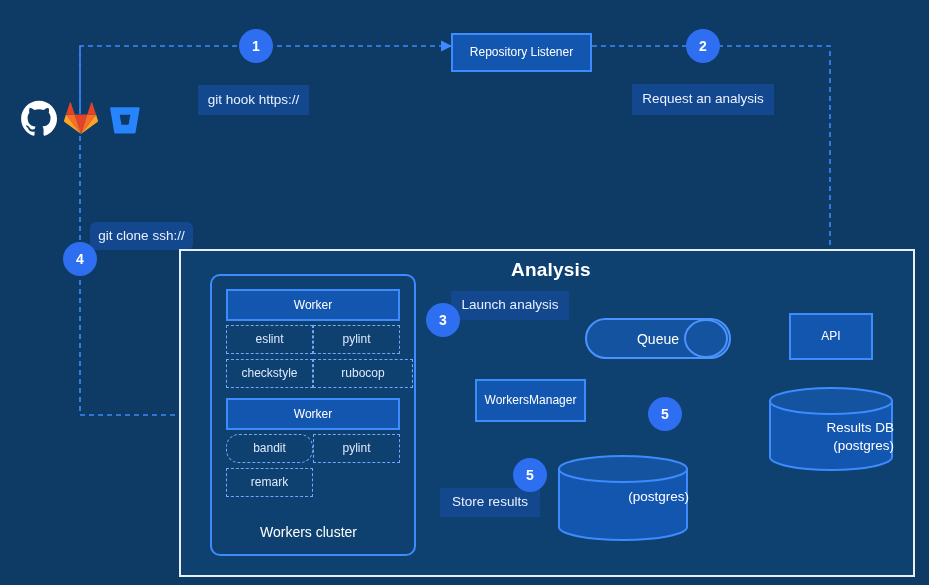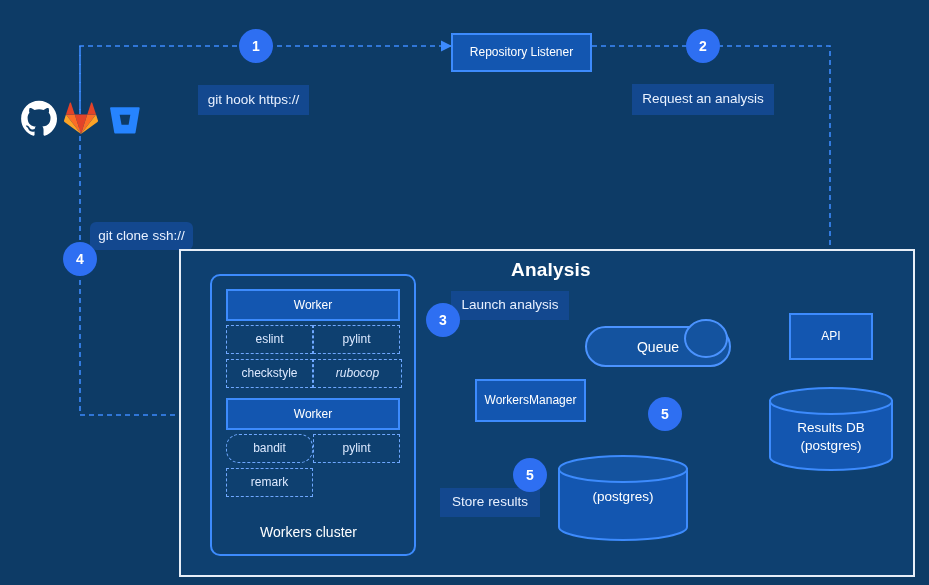--- a/index.html
+++ b/index.html
@@ -116,21 +116,21 @@
     border-radius: 50%;
     box-sizing: border-box;
   }
   .db {
     position: absolute;
   }
   .db-text {
     position: absolute;
     left: 0;
     width: 100%;
-    text-align: center;
+    text-align: right;
     font-size: 13.5px;
     color: #ffffff;
     line-height: 1.3;
     pointer-events: none;
   }
   .icon {
     position: absolute;
   }
   .z-top { z-index: 5; }
 </style>
@@ -204,33 +204,33 @@
   <div class="node panel" style="left:179px; top:249px; width:736px; height:328px;"></div>
 
   <div class="panel-title" style="left:511px; top:259px;">Analysis</div>
 
   <div class="node cluster z-top" style="left:210px; top:274px; width:206px; height:282px;"></div>
 
   <div class="node box z-top" style="left:226px; top:289px; width:174px; height:32px;">Worker</div>
   <div class="node cell z-top" style="left:226px; top:325px; width:87px; height:29px;">eslint</div>
   <div class="node cell z-top" style="left:313px; top:325px; width:87px; height:29px;">pylint</div>
   <div class="node cell z-top" style="left:226px; top:359px; width:87px; height:29px;">checkstyle</div>
-  <div class="node cell z-top" style="left:313px; top:359px; width:89px; height:29px;font-style:italic;">rubocop</div>
+  <div class="node cell z-top" style="left:313px; top:359px; width:100px; height:29px;">rubocop</div>
 
   <div class="node box z-top" style="left:226px; top:398px; width:174px; height:32px;">Worker</div>
   <div class="node cell z-top" style="left:226px; top:434px; width:87px; height:29px;border-radius:13px;">bandit</div>
   <div class="node cell z-top" style="left:313px; top:434px; width:87px; height:29px;">pylint</div>
   <div class="node cell z-top" style="left:226px; top:468px; width:87px; height:29px;">remark</div>
 
   <div class="cluster-label z-top" style="left:260px; top:524px;">Workers cluster</div>
 
   <div class="node chip z-top" style="left:451px; top:291px; width:118px; height:29px;">Launch analysis</div>
   <div class="badge" style="left:426px; top:303px;">3</div>
 
-  <div class="queue z-top" style="left:585px; top:318px; width:146px; height:41px;margin-top:8px;">Queue</div>
+  <div class="queue z-top" style="left:585px; top:318px; width:146px; height:41px;">Queue</div>
   <div class="queue-knob z-top" style="left:684px; top:319px; width:44px; height:39px;"></div>
 
   <div class="node box z-top" style="left:789px; top:313px; width:84px; height:47px;">API</div>
 
   <div class="node box z-top" style="left:475px; top:379px; width:111px; height:43px; flex-direction:row;">
     <span>Workers</span>
     <span>Manager</span>
   </div>
 
   <div class="badge" style="left:648px; top:397px;">5</div>

